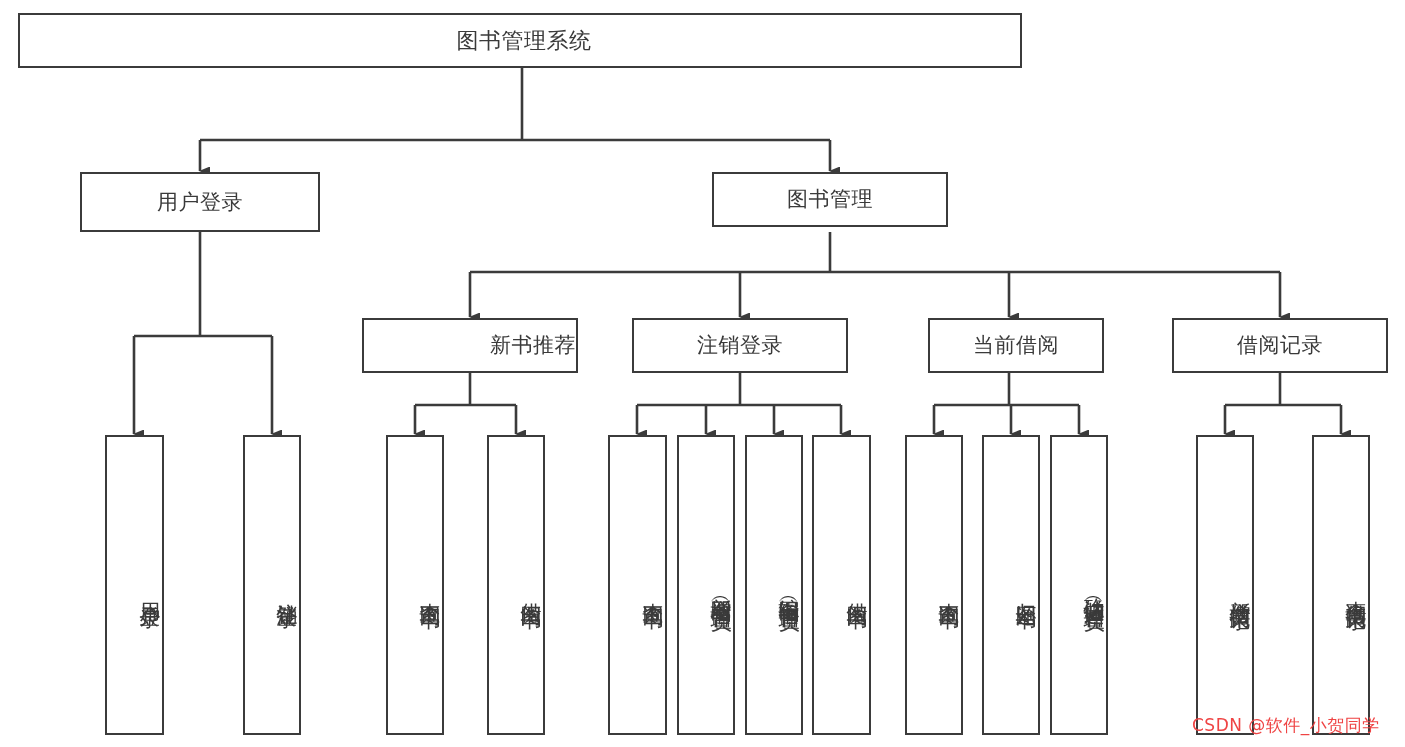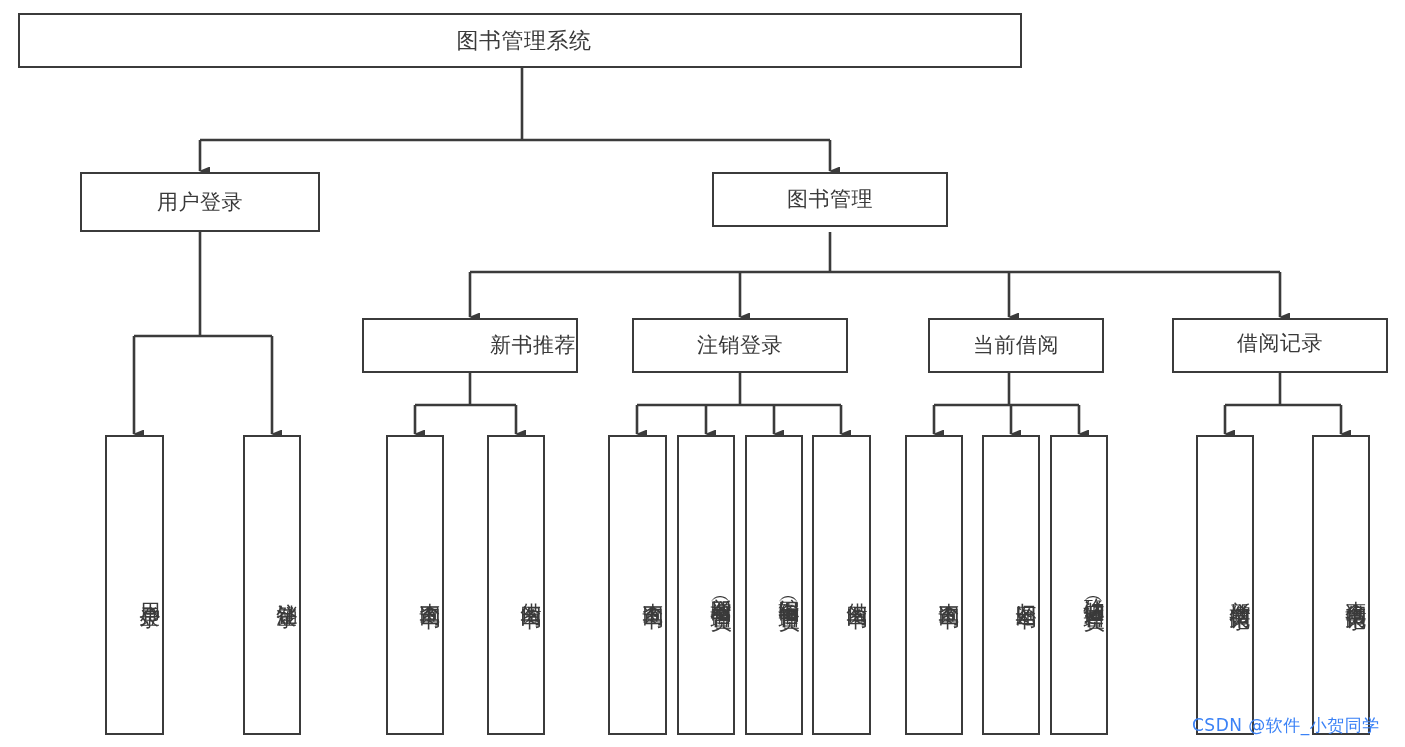--- a/index.html
+++ b/index.html
@@ -54,21 +54,21 @@
   svg.links {
     position: absolute;
     left: 0;
     top: 0;
     width: 1405px;
     height: 747px;
     pointer-events: none;
   }
   .watermark {
     position: absolute;
-    color: #3b82f6;
+    color: #ef4444;
     font-size: 17px;
     white-space: nowrap;
     letter-spacing: 0.5px;
   }
 </style>
 </head>
 <body>
 
 <div id="canvas">
   <svg class="links" viewBox="0 0 1405 747" xmlns="http://www.w3.org/2000/svg">
@@ -125,21 +125,21 @@
       </div>
       <div class="node horiz" style="left: 362px; top: 318px; width: 216px; height: 55px; justify-content: flex-end;">
         <span class="nlabel">新书推荐</span>
       </div>
       <div class="node horiz" style="left: 632px; top: 318px; width: 216px; height: 55px;">
         <span class="nlabel">注销登录</span>
       </div>
       <div class="node horiz" style="left: 900px; top: 318px; width: 176px; height: 55px; margin-left: 28px;">
         <span class="nlabel">当前借阅</span>
       </div>
-      <div class="node horiz" style="left: 1172px; top: 318px; width: 216px; height: 55px; font-family: Liberation Mono, monospace;">
+      <div class="node horiz" style="left: 1172px; top: 318px; width: 216px; height: 55px;">
         <span class="nlabel">借阅记录</span>
       </div>
       <div class="node vert" style="left: 105px; top: 435px; width: 59px; height: 300px;">
         <span class="nlabel">用户登录</span>
       </div>
       <div class="node vert" style="left: 243px; top: 435px; width: 58px; height: 300px;">
         <span class="nlabel">注销登录</span>
       </div>
       <div class="node vert" style="left: 386px; top: 435px; width: 58px; height: 300px;">
         <span class="nlabel">查询图书</span>

